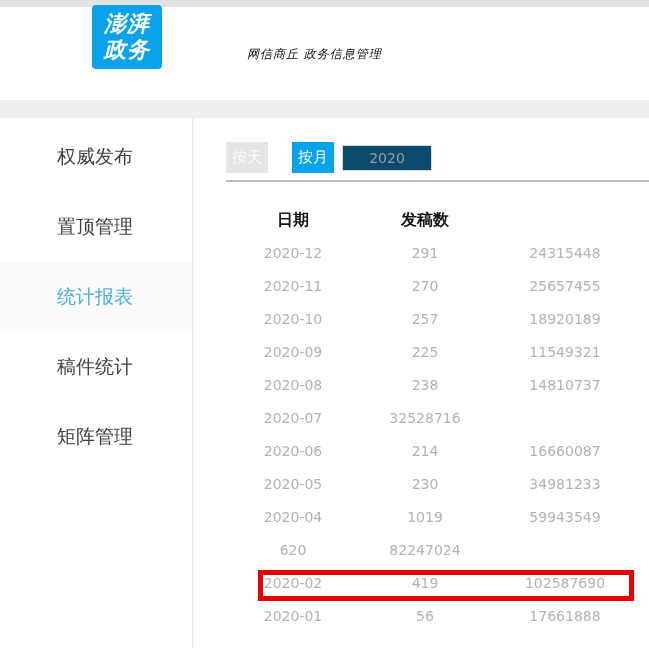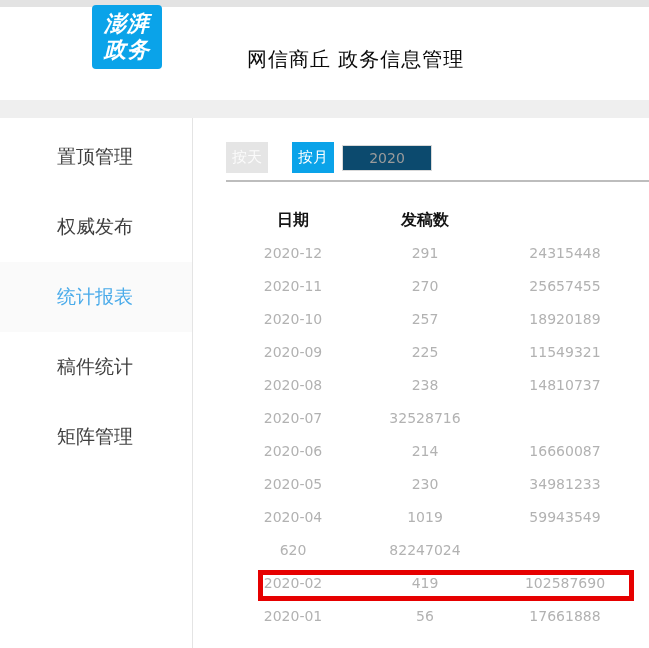--- a/index.html
+++ b/index.html
@@ -12,21 +12,21 @@
   body { font-family:"DejaVu Sans","Liberation Sans",sans-serif; }
   .screen { position:relative; width:649px; height:648px; background:#fff; overflow:hidden; }
 
   .strip-top { position:absolute; top:0; left:0; width:100%; height:7px; background:#e3e3e3; }
   .strip-second { position:absolute; top:100px; left:0; width:100%; height:18px; background:#efefef; }
 
   .logo { position:absolute; left:92px; top:5px; width:70px; height:64px;
           background:var(--brand-blue,#0aa3e9); border-radius:4px;
           display:flex; flex-direction:column; justify-content:center; align-items:center;
           color:#fff; font-weight:bold; font-style:italic; font-size:22px; line-height:26px; letter-spacing:1px; }
-  .page-title { position:absolute; left:247px; top:46px; font-size:20px; color:#0a0a0a; letter-spacing:1px; }
+  .page-title { position:absolute; left:247px; top:46px; font-size:12px; color:#0a0a0a; letter-spacing:1px;font-style:italic; }
 
   .sidebar { position:absolute; left:0; top:118px; width:193px; height:530px;
              background:#fff; border-right:1px solid #e4e4e4; padding-top:4px; }
   .side-item { height:70px; display:flex; align-items:center; padding-left:57px;
                font-size:19px; color:#3f3f3f; cursor:pointer; }
   .side-item.active { background:#fafafa; color:var(--active-blue,#4aabea); }
 
   .main { position:absolute; left:194px; top:118px; right:0; bottom:0; }
   .toolbar { position:absolute; left:32px; top:24px; height:31px; display:flex; align-items:center; }
   .tab { width:42px; height:31px; border:none; font-size:15px; cursor:pointer;
@@ -56,25 +56,25 @@
   <div class="logo">
     <div>澎湃</div>
     <div>政务</div>
   </div>
   <div class="page-title">网信商丘 政务信息管理</div>
 
   <div class="strip-second"></div>
 
   <nav class="sidebar" id="sidebar">
   <div class="side-item">
-    <span class="side-label">置顶管理</span>
+    <span class="side-label">权威发布</span>
   </div>
 
   <div class="side-item">
-    <span class="side-label">权威发布</span>
+    <span class="side-label">置顶管理</span>
   </div>
 
   <div class="side-item active">
     <span class="side-label">统计报表</span>
   </div>
 
   <div class="side-item">
     <span class="side-label">稿件统计</span>
   </div>
 

